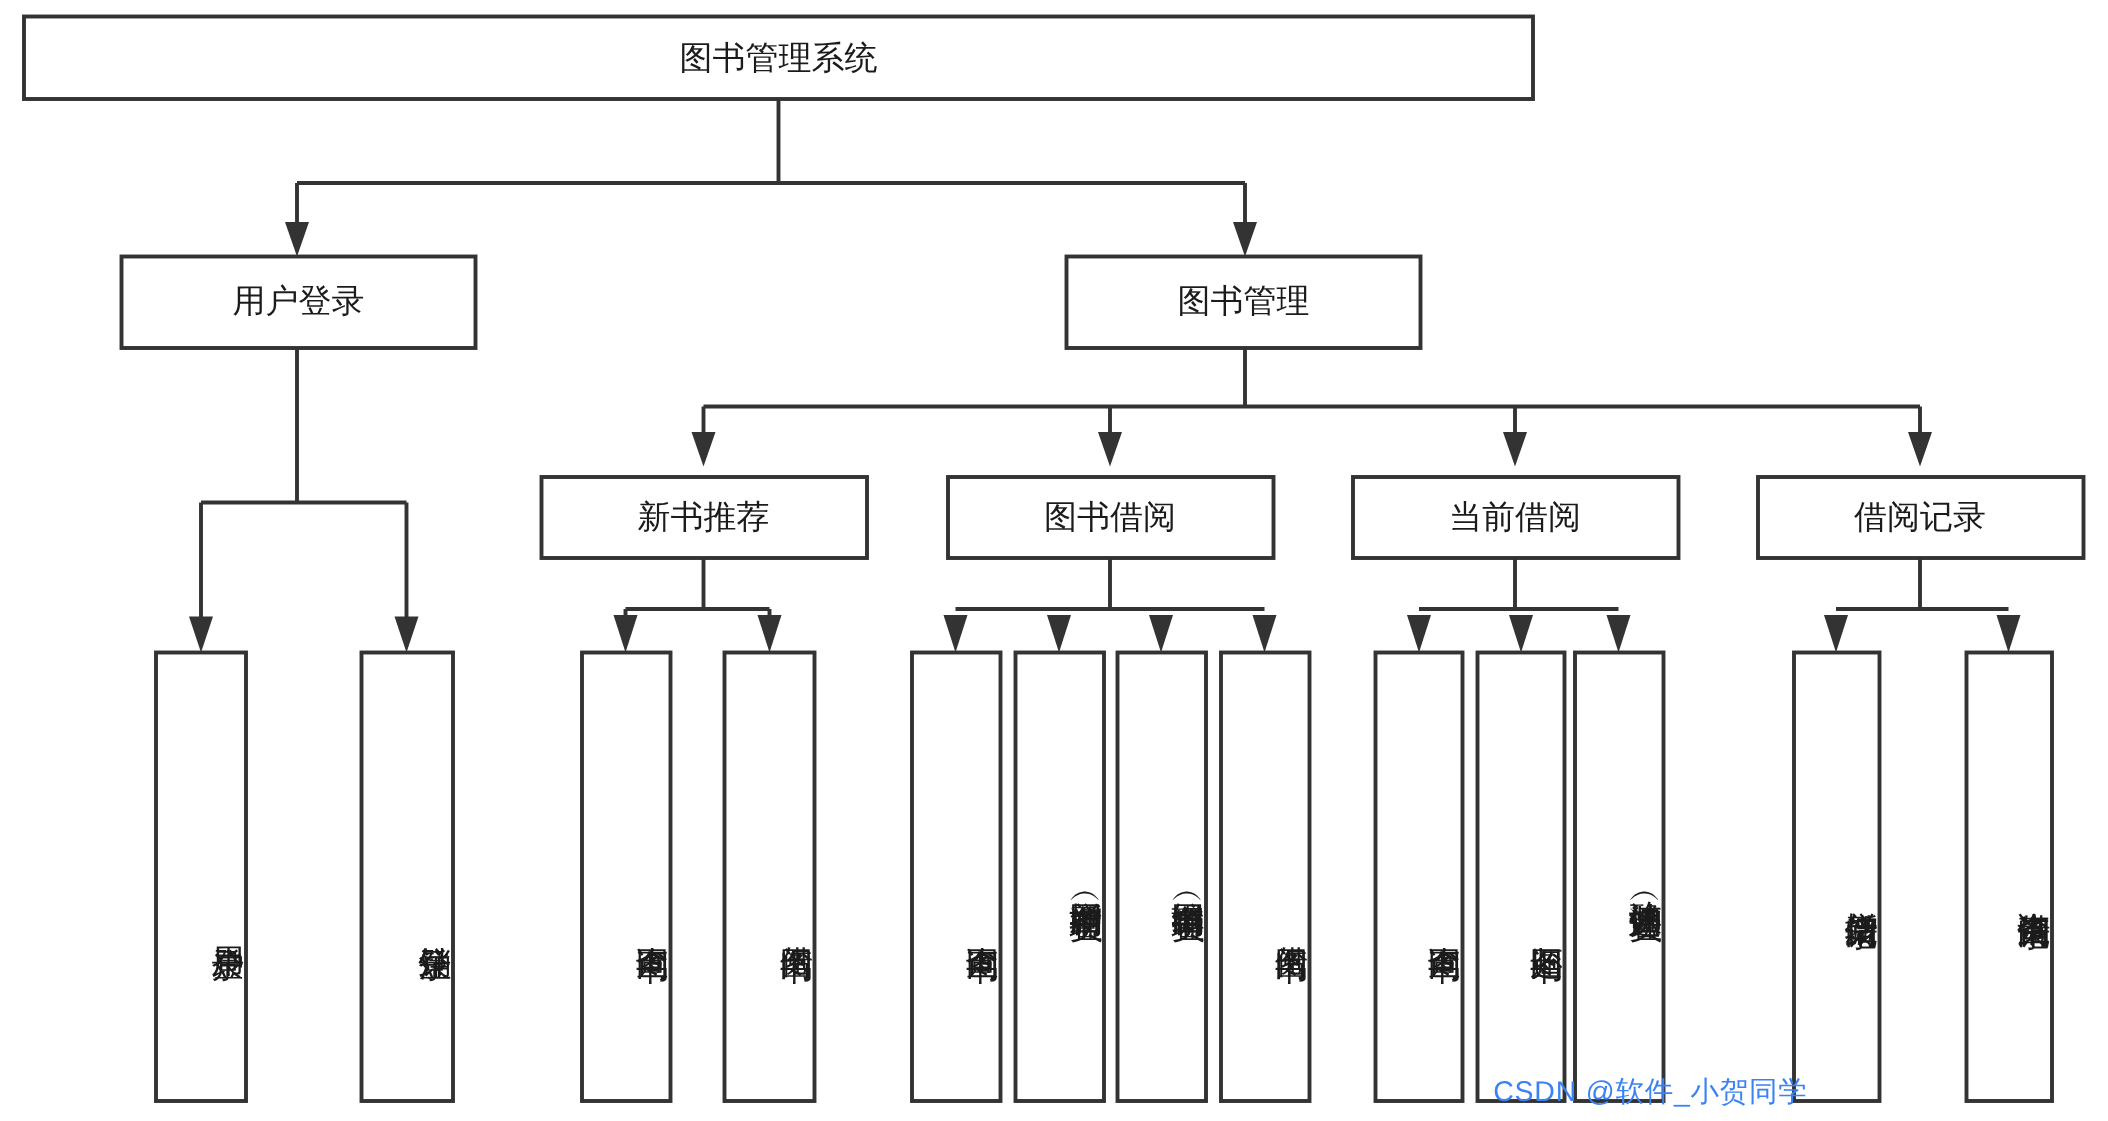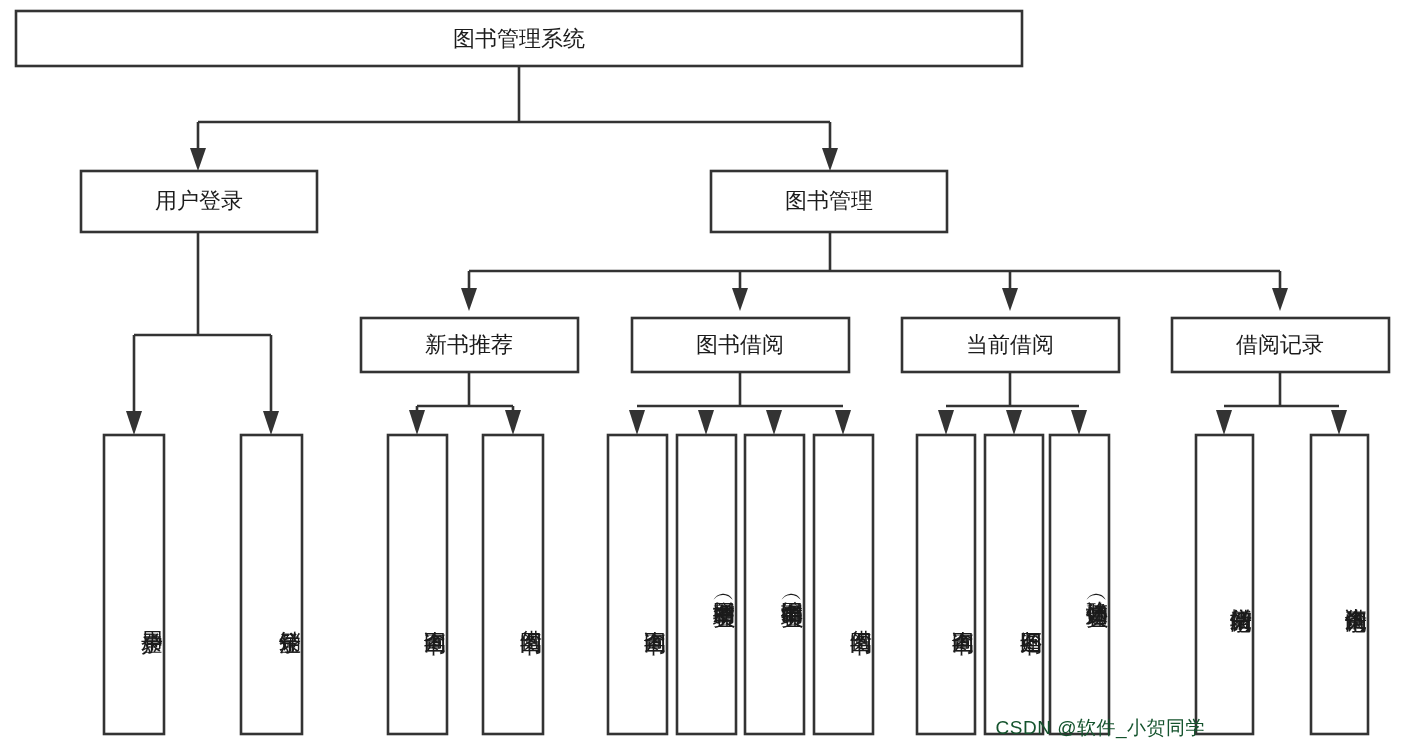--- a/index.html
+++ b/index.html
@@ -62,21 +62,21 @@
     justify-content: center;
     white-space: nowrap;
     pointer-events: none;
   }
   .watermark {
     position: absolute;
     right: 12px;
     bottom: 6px;
     font-family: "Liberation Sans", "DejaVu Sans", sans-serif;
     font-size: 19px;
-    color: #14532d;
+    color: #3b82f6;
     white-space: nowrap;
     letter-spacing: 0.5px;
   }
 </style>
 </head>
 <body>
 
 <div id="diagram-root">
 
   <svg class="diagram" viewBox="0 0 1405 747">

